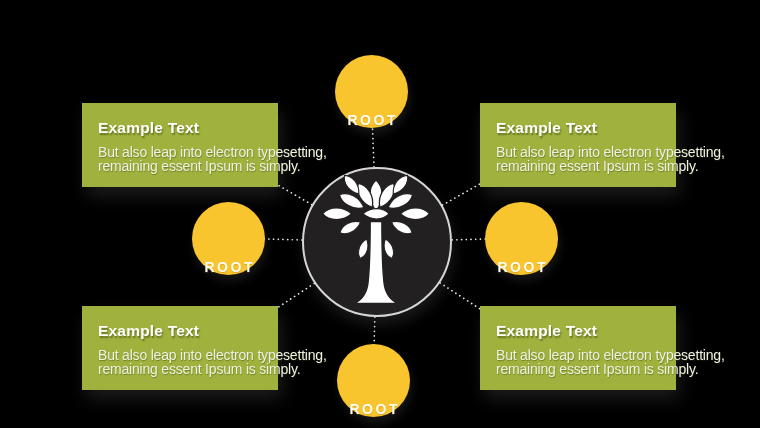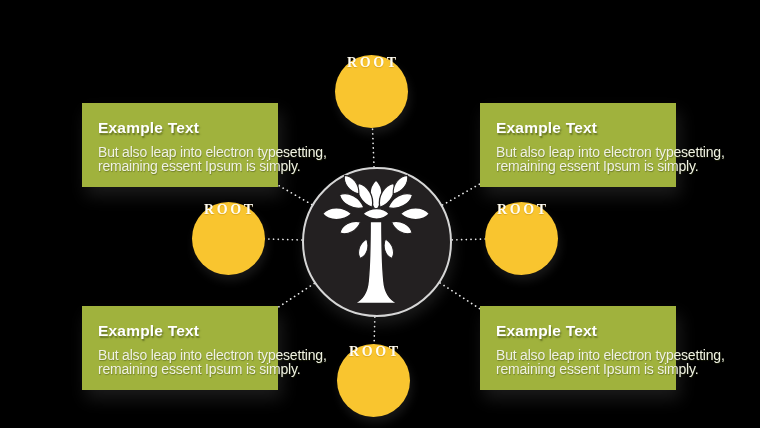--- a/index.html
+++ b/index.html
@@ -59,24 +59,23 @@
     letter-spacing:-0.2px;
     line-height:14px;
     white-space:nowrap;
     text-shadow:0.5px 1px 1px rgba(55,65,15,0.45);
   }
   .root-circle{
     position:absolute;
     width:73px;height:73px;
     border-radius:50%;
     background:var(--circle-yellow);
-    display:flex;align-items:flex-start;justify-content:center;
+    display:flex;align-items:flex-end;justify-content:center;
     z-index:3;
     box-shadow:2px 6px 10px rgba(125,125,125,0.18);
-    font-family:Liberation Serif, serif;
   }
   .root-top{left:335px;top:55px;}
   .root-left{left:192px;top:202px;}
   .root-right{left:485px;top:202px;}
   .root-bottom{left:337px;top:344px;}
   .root-label{
     color:#FFFDF4;
     font-size:14px;
     font-weight:600;
     letter-spacing:2.6px;

